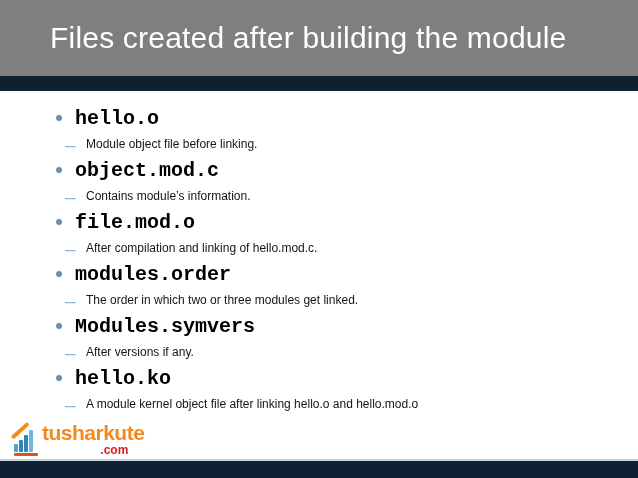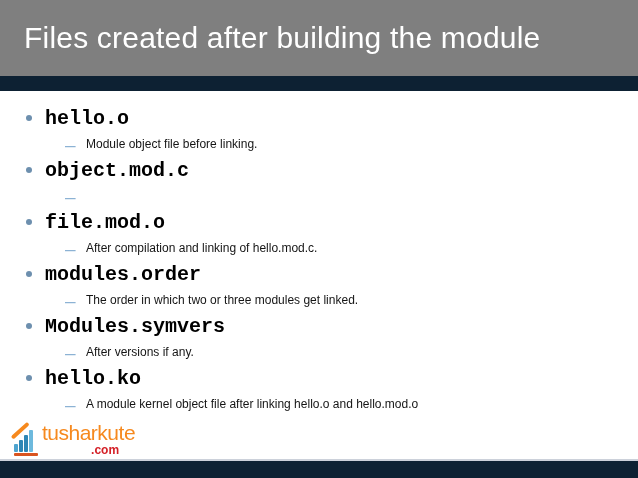--- a/index.html
+++ b/index.html
@@ -12,21 +12,21 @@
     height: 478px;
     background: #ffffff;
     overflow: hidden;
   }
 
   .header-bar {
     height: 76px;
     background: #7f7f7f;
     display: flex;
     align-items: center;
-    padding-left: 24px;
+    padding-left: 50px;
   }
   .slide-title {
     color: #ffffff;
     font-size: 30px;
     font-weight: normal;
     letter-spacing: 0.2px;
   }
 
   .accent-bar {
     height: 15px;
@@ -34,21 +34,21 @@
   }
 
   .content-list {
     padding-top: 14px;
   }
   .row {
     height: 26px;
     display: flex;
     align-items: center;
   }
-  .row.main { padding-left: 26px; }
+  .row.main { padding-left: 56px; }
   .row.sub  { padding-left: 65px; }
 
   .bullet-dot {
     width: 6px;
     height: 6px;
     border-radius: 50%;
     background: #6d8fae;
     margin-right: 13px;
     flex: 0 0 auto;
   }
@@ -127,21 +127,21 @@
     background: #d9541f;
     border-radius: 1px;
   }
   .logo-textblock {
     display: flex;
     flex-direction: column;
     align-items: flex-end;
     line-height: 1;
   }
   .logo-text {
-    font-weight: normal;
+    font-weight: bold;
     font-size: 21px;
     letter-spacing: -0.5px;
     color: #f6891e;
   }
   .logo-domain {
     font-weight: bold;
     font-size: 12px;
     color: #d42027;
     margin-top: 1px;
     margin-right: 16px;
@@ -168,20 +168,21 @@
       <span class="dash">–</span>
       <span class="item-desc">Module object file before linking.</span>
     </div>
 
     <div class="row main">
       <span class="bullet-dot"></span>
       <span class="file-name">object.mod.c</span>
     </div>
     <div class="row sub">
       <span class="dash">–</span>
+      <span class="item-desc">Contains module’s information.</span>
     </div>
 
     <div class="row main">
       <span class="bullet-dot"></span>
       <span class="file-name">file.mod.o</span>
     </div>
     <div class="row sub">
       <span class="dash">–</span>
       <span class="item-desc">After compilation and linking of hello.mod.c.</span>
     </div>

